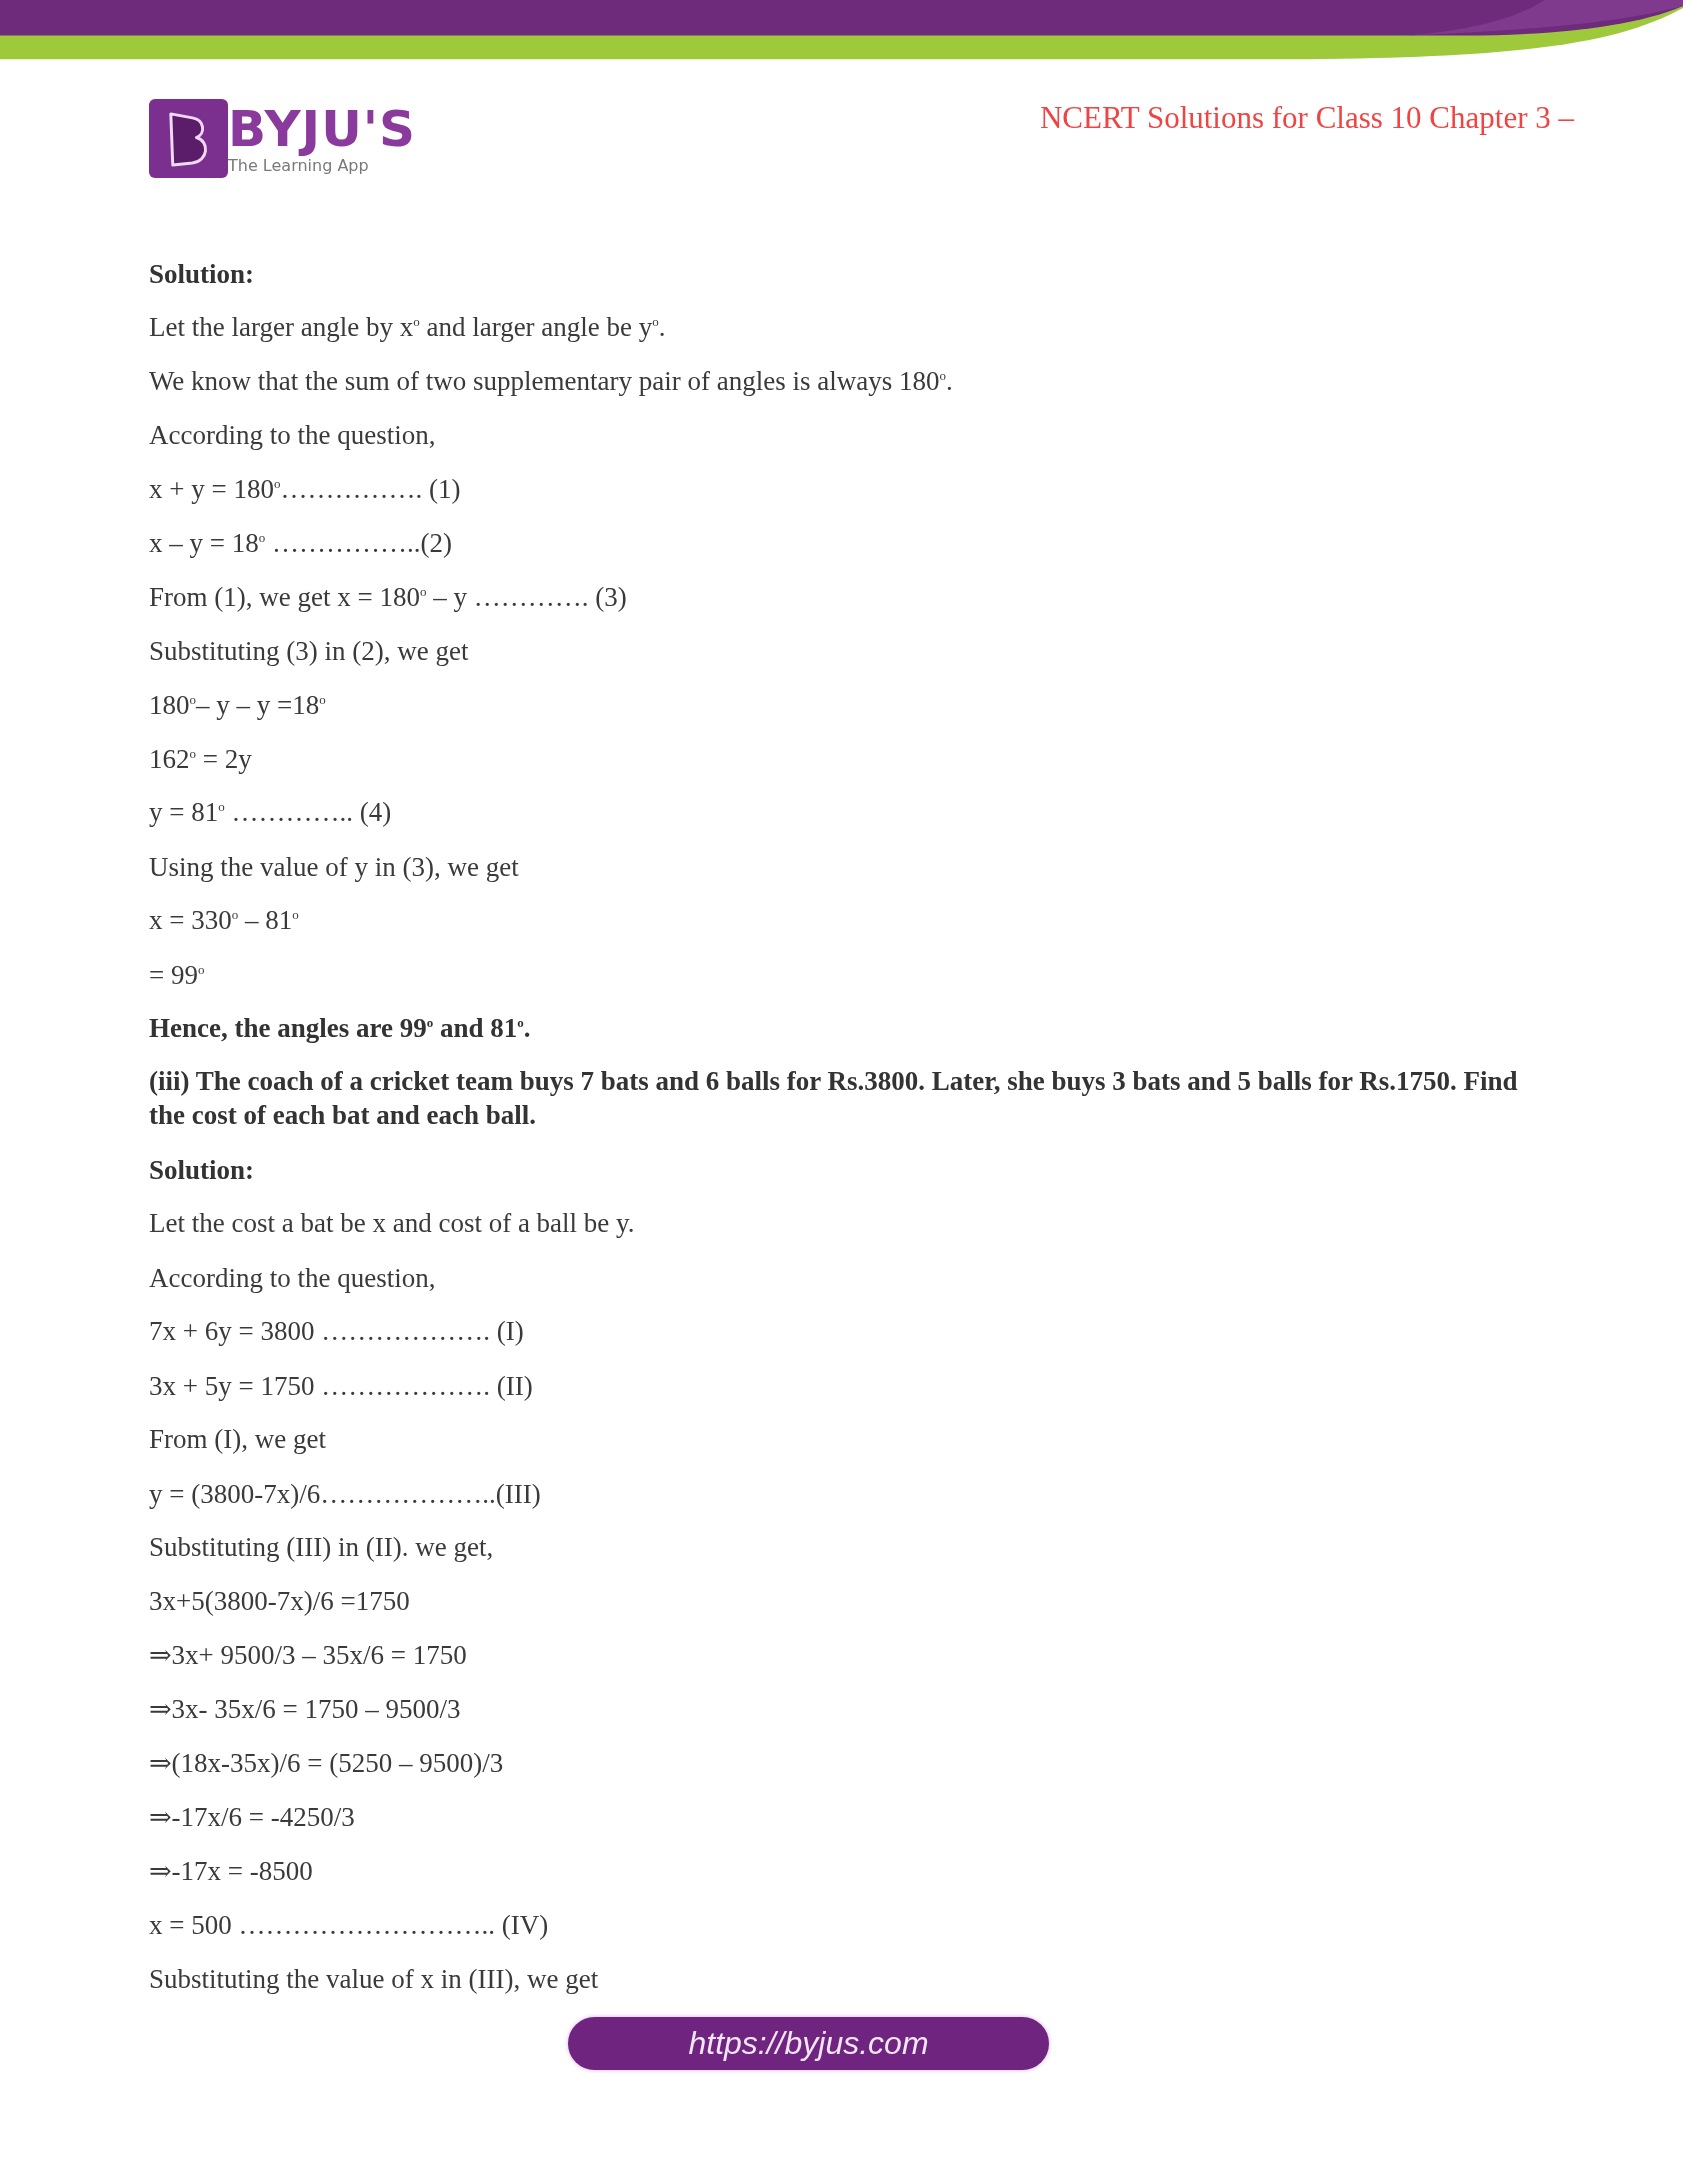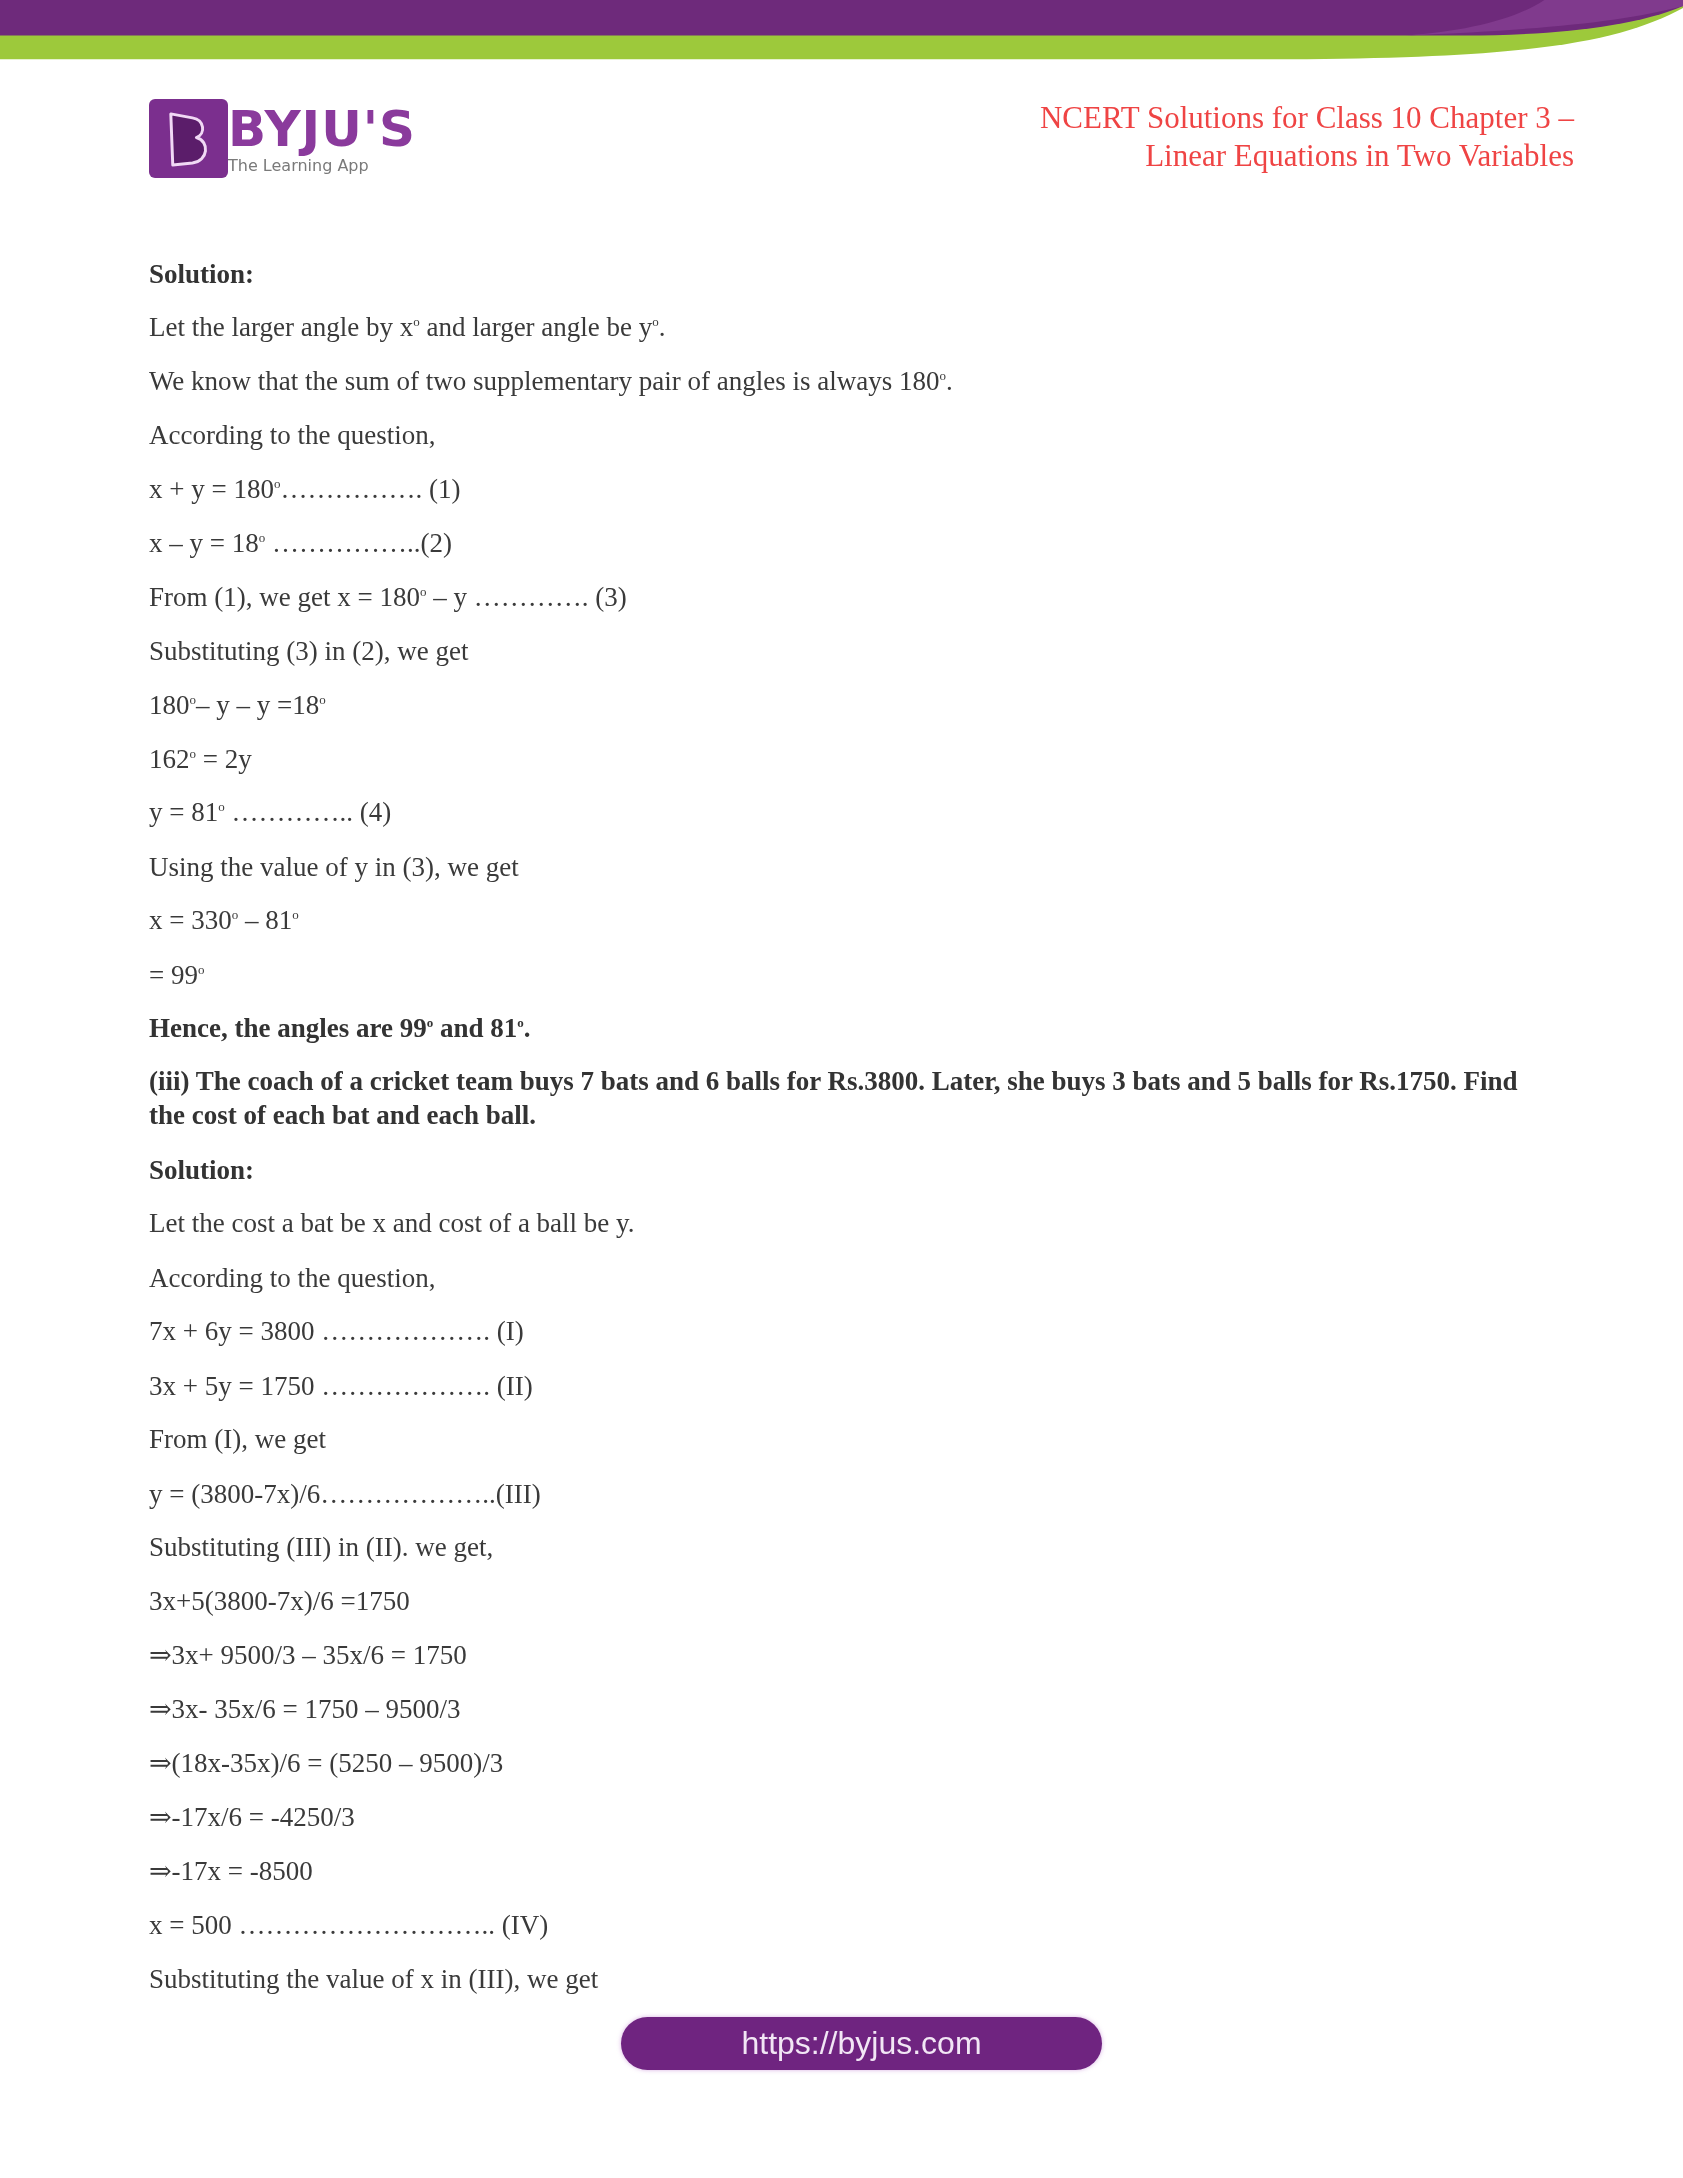--- a/index.html
+++ b/index.html
@@ -92,33 +92,34 @@
       width: 1406px;
       line-height: 34px;
     }
     sup.deg {
       font-size: 13px;
       vertical-align: 10px;
       line-height: 0;
     }
     .footer-pill {
       position: absolute;
-      left: 621px;
+      left: 568px;
       top: 2017px;
       width: 481px;
       height: 53px;
       border-radius: 27px;
       background: #6f2480;
       color: #f2e6f5;
       display: flex;
       align-items: center;
       justify-content: center;
       font-family: "Liberation Sans", sans-serif;
       font-size: 32px;
       box-shadow: 0 0 4px rgba(180,100,200,0.5);
+      font-style: italic;
     }
   </style>
 </head>
 <body>
 
 <svg class="top-banner" viewBox="0 0 1700 70" preserveAspectRatio="none">
   <path d="M0 0 H1700 V8 C1640 40 1560 58 1320 60 L0 60 Z" fill="#9dc93b"></path>
   <path d="M0 0 H1700 V6 C1650 28 1560 36 1480 36 L0 36 Z" fill="#6e2a7b"></path>
   <path d="M1420 36 C1560 30 1640 22 1700 6 V0 H1560 C1530 20 1480 32 1420 36 Z" fill="#803a8d"></path>
 </svg>
@@ -130,21 +131,20 @@
     </svg>
   </div>
   <div class="logo-text">
     <span class="logo-brand">BYJU'S</span>
     <span class="logo-tag">The Learning App</span>
   </div>
 </div>
 
 <div class="header-title">
   <div>NCERT Solutions for Class 10 Chapter 3 –</div>
-  <div>Linear Equations in Two Variables</div>
 </div>
 
 <div class="content">
 
   <div class="line bold" style="top:214px">Solution:</div>
 
   <div class="line" style="top:267px"><span>Let the larger angle by x</span><sup class="deg">o</sup><span> and larger angle be y</span><sup class="deg">o</sup><span>.</span></div>
 
   <div class="line" style="top:321px"><span>We know that the sum of two supplementary pair of angles is always 180</span><sup class="deg">o</sup><span>.</span></div>
 

